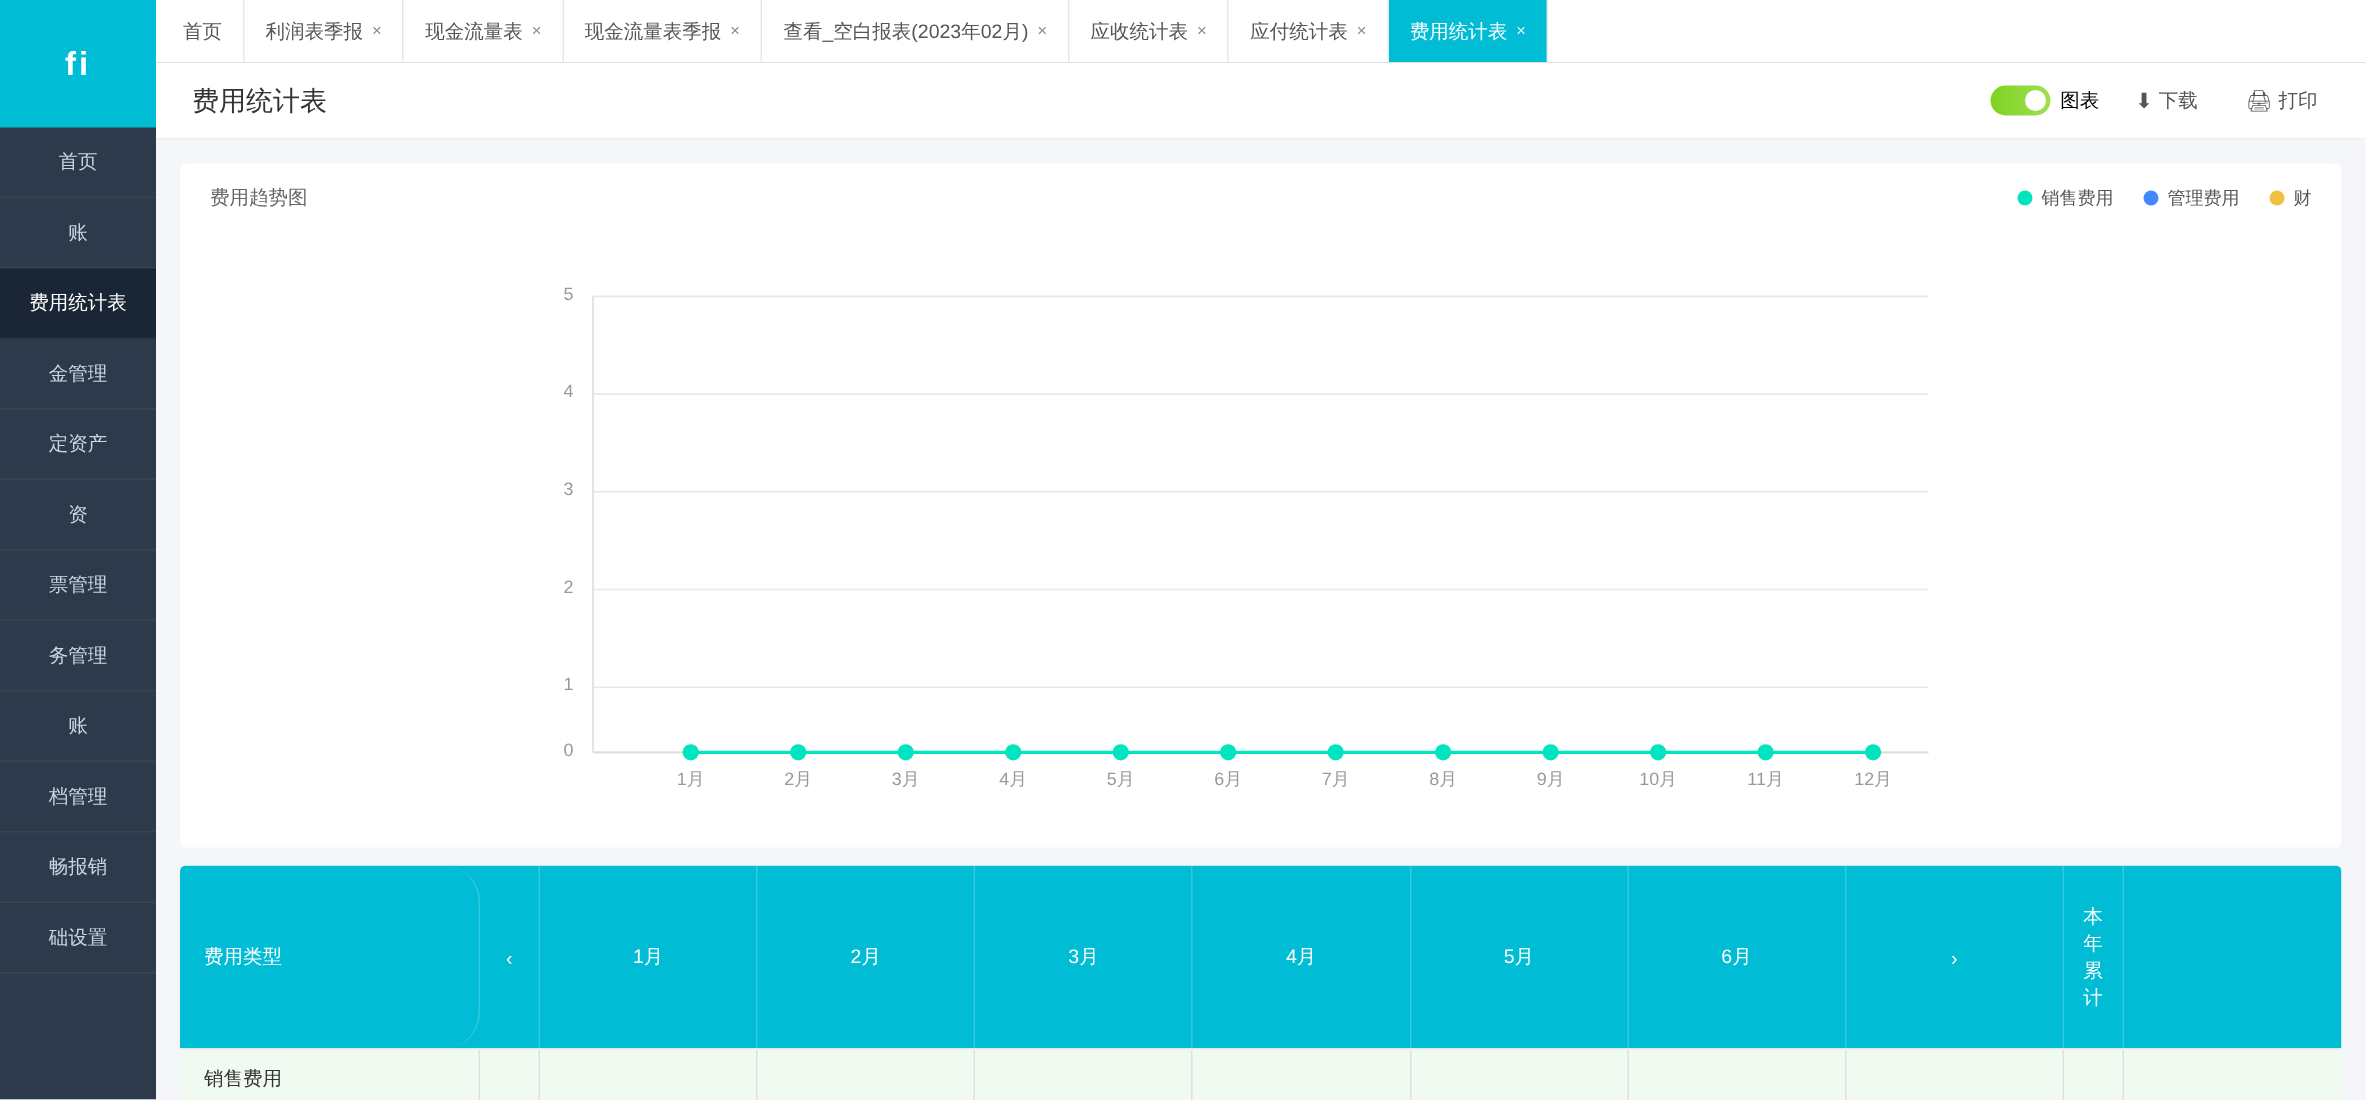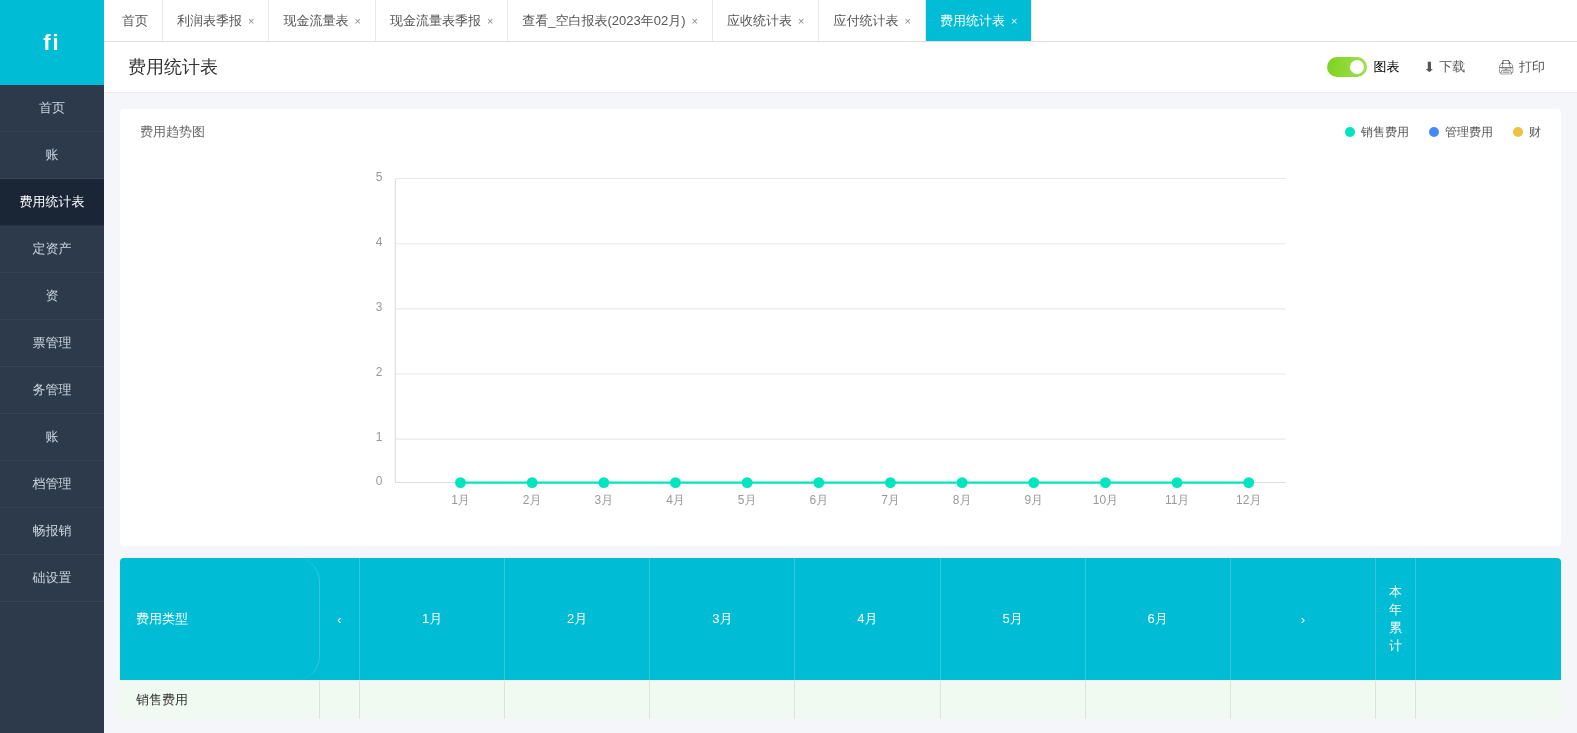--- a/index.html
+++ b/index.html
@@ -147,21 +147,21 @@
     .chart-section {
       margin: 16px 16px 0;
       background: #fff;
       border-radius: 4px;
       padding: 14px 20px 20px;
     }
     .chart-header {
       display: flex;
       align-items: center;
       justify-content: space-between;
-      margin-bottom: 5px;
+      margin-bottom: 24px;
     }
     .chart-title { font-size: 13px; color: #666; }
     .chart-legend {
       display: flex;
       align-items: center;
       gap: 20px;
     }
     .legend-item {
       display: flex;
       align-items: center;
@@ -227,20 +227,21 @@
     .td-cell.type-col { justify-content: flex-start; padding-left: 16px; color: #333; }
   </style>
 </head>
 <body>
 
 <div class="sidebar">
   <div class="sidebar-logo">fi</div>
   <div class="sidebar-item">首页</div>
   <div class="sidebar-item">账</div>
   <div class="sidebar-item active">费用统计表</div>
+  <div class="sidebar-item">金管理</div>
   <div class="sidebar-item">定资产</div>
   <div class="sidebar-item">资</div>
   <div class="sidebar-item">票管理</div>
   <div class="sidebar-item">务管理</div>
   <div class="sidebar-item">账</div>
   <div class="sidebar-item">档管理</div>
   <div class="sidebar-item">畅报销</div>
   <div class="sidebar-item">础设置</div>
 </div>
 

